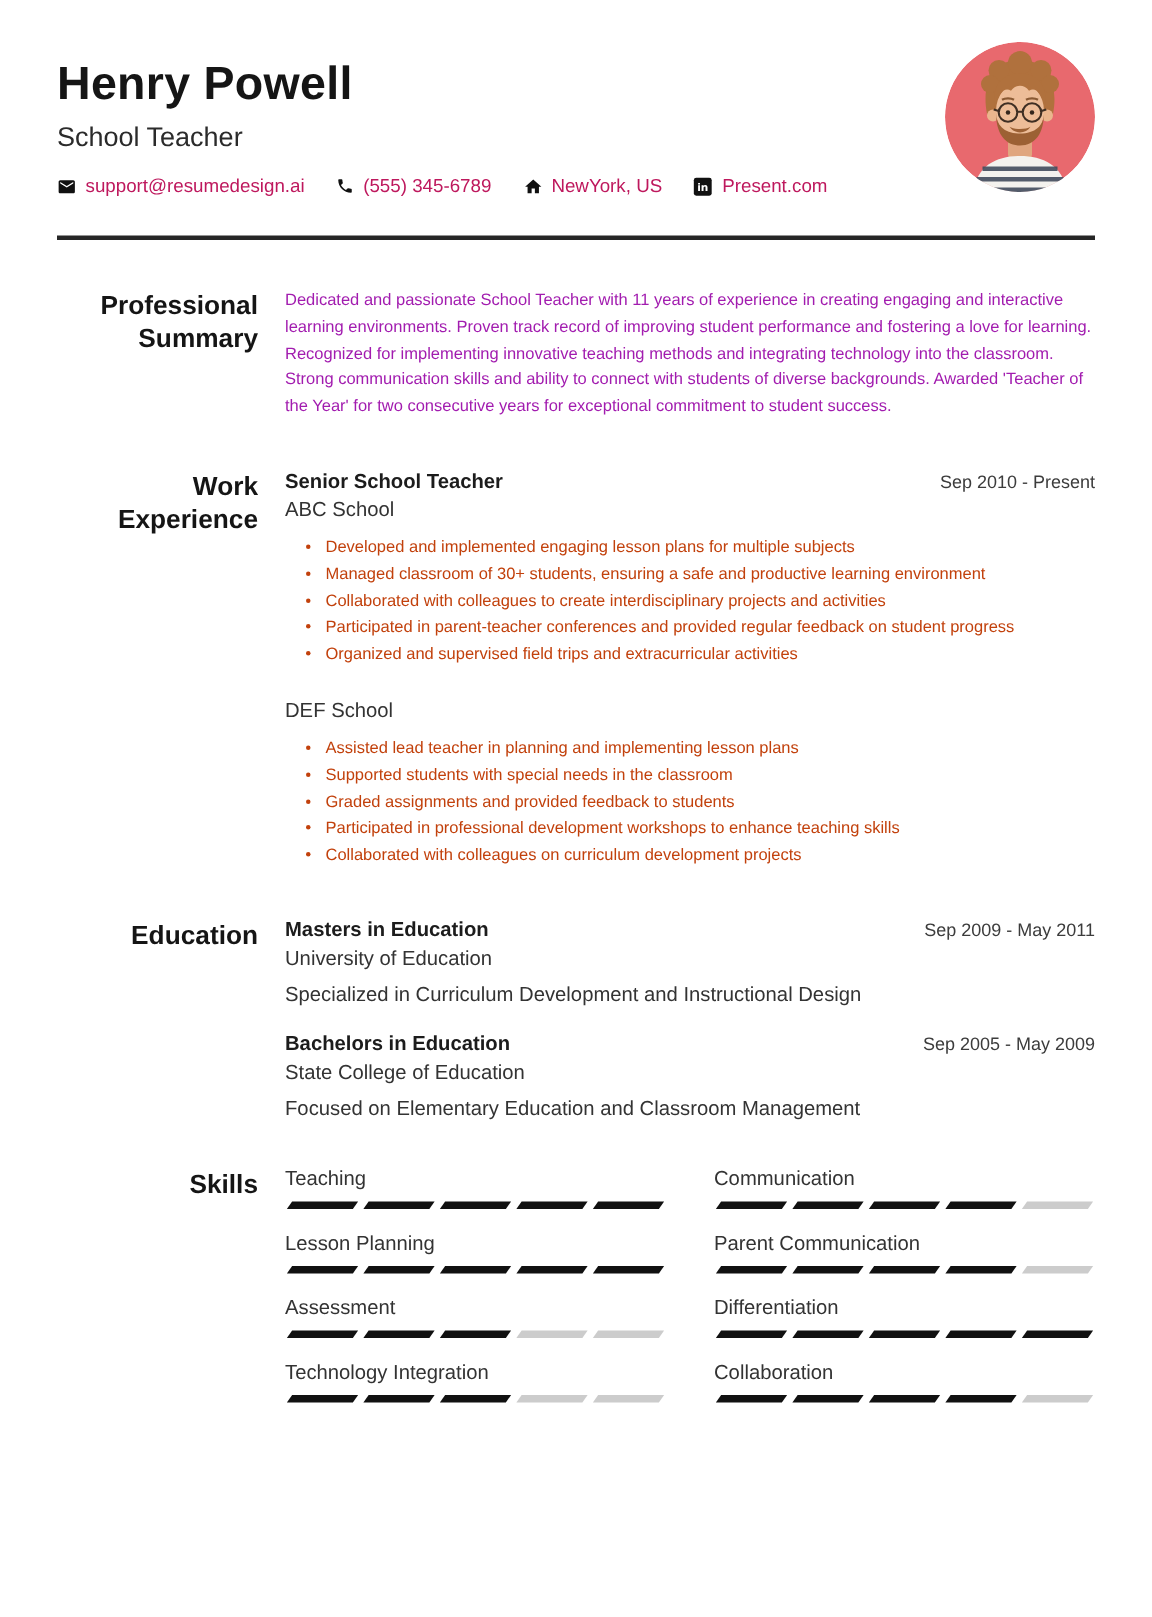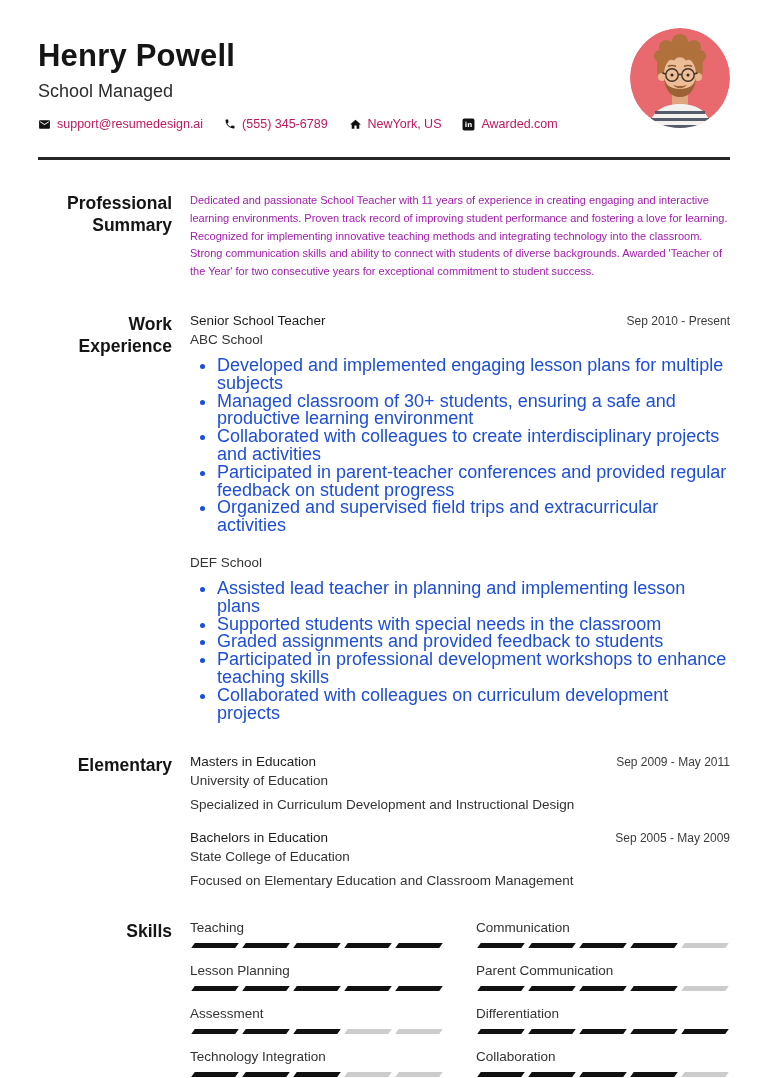--- a/index.html
+++ b/index.html
@@ -25,46 +25,46 @@
   .divider { height:3px; background:#262626; margin-top:26px; }
 
   
   .section { display:grid; grid-template-columns:134px 1fr; column-gap:18px; margin-top:32px; }
   .section-heading { text-align:right; font-size:17.5px; font-weight:bold; color:#151515; line-height:1.25; margin-top:1px; }
   .body-text { font-size:11px; line-height:17.8px; color:#a21caf; }
 
   
   .job + .job { margin-top:20px; }
   .entry-head { display:flex; justify-content:space-between; align-items:baseline; }
-  .entry-title { font-size:13.5px; font-weight:normal; color:#1c1c1c; }
+  .entry-title { font-size:13.5px; font-weight:bold; color:#1c1c1c; }
   .entry-dates { font-size:12px; color:#3c3c3c; white-space:nowrap; }
   .entry-sub { font-size:13.5px; color:#333; margin-top:4px; }
   ul.bullets { margin:10px 0 0; padding-left:27px; }
-  ul.bullets li { font-size:18px; line-height:17.8px; color:#1d4ed8; }
+  ul.bullets li { font-size:11px; line-height:17.8px; color:#c2410c; }
   .degree + .degree { margin-top:18px; }
   .degree-detail { font-size:13.5px; color:#333; margin-top:9px; }
 
   
   .skills-grid { display:grid; grid-template-columns:1fr 1fr; column-gap:32px; }
   .skill { margin-bottom:15px; }
   .skill-name { font-size:13.5px; color:#333; margin-bottom:8px; }
   .skill-bar { display:flex; gap:7px; height:5px; padding:0 3px; }
   .seg { flex:1; transform:skewX(-35deg); }
   .seg.filled { background:#111111; }
   .seg.empty { background:#cccccc; }
 </style>
 </head>
 <body>
 
 <div class="page">
 
   <div class="header">
     <div class="header-left">
       <h1 class="name">Henry Powell</h1>
-      <div class="subtitle">School Managed</div>
+      <div class="subtitle">School Teacher</div>
       <div class="contacts">
         <div class="contact">
           <span>
             <svg width="13" height="13" viewBox="0 0 24 24" fill="#111">
               <path d="M20 4H4c-1.1 0-2 .9-2 2v12c0 1.1.9 2 2 2h16c1.1 0 2-.9 2-2V6c0-1.1-.9-2-2-2zm0 4l-8 5-8-5V6l8 5 8-5v2z"></path>
             </svg>
           </span>
           <span>support@resumedesign.ai</span>
         </div>
         <div class="contact">
@@ -83,21 +83,21 @@
           </span>
           <span>NewYork, US</span>
         </div>
         <div class="contact">
           <span>
             <svg width="13" height="13" viewBox="0 0 24 24">
               <rect x="1" y="1" width="22" height="22" rx="3" fill="#111"></rect>
               <text x="12" y="17.5" font-size="13" font-weight="bold" fill="#fff" text-anchor="middle" font-family="DejaVu Sans, sans-serif">in</text>
             </svg>
           </span>
-          <span>Awarded.com</span>
+          <span>Present.com</span>
         </div>
       </div>
     </div>
 
     <div class="photo">
       <svg width="100" height="100" viewBox="0 0 100 100">
         <circle cx="50" cy="50" r="50" fill="#e8696e"></circle>
         <g fill="#b0713d">
           <path d="M28 48 C23 22 38 11 50 12 C62 11 77 22 72 48 Z"></path>
           <circle cx="36" cy="19" r="7"></circle>
@@ -180,21 +180,21 @@
 
               <li>Collaborated with colleagues on curriculum development projects</li>
 
           </ul>
         </div>
 
     </div>
   </div>
 
   <div class="section">
-    <div class="section-heading">Elementary</div>
+    <div class="section-heading">Education</div>
     <div>
 
         <div class="degree">
           <div class="entry-head">
             <div class="entry-title">Masters in Education</div>
             <div class="entry-dates">Sep 2009 - May 2011</div>
           </div>
           <div class="entry-sub">University of Education</div>
           <div class="degree-detail">Specialized in Curriculum Development and Instructional Design</div>
         </div>

